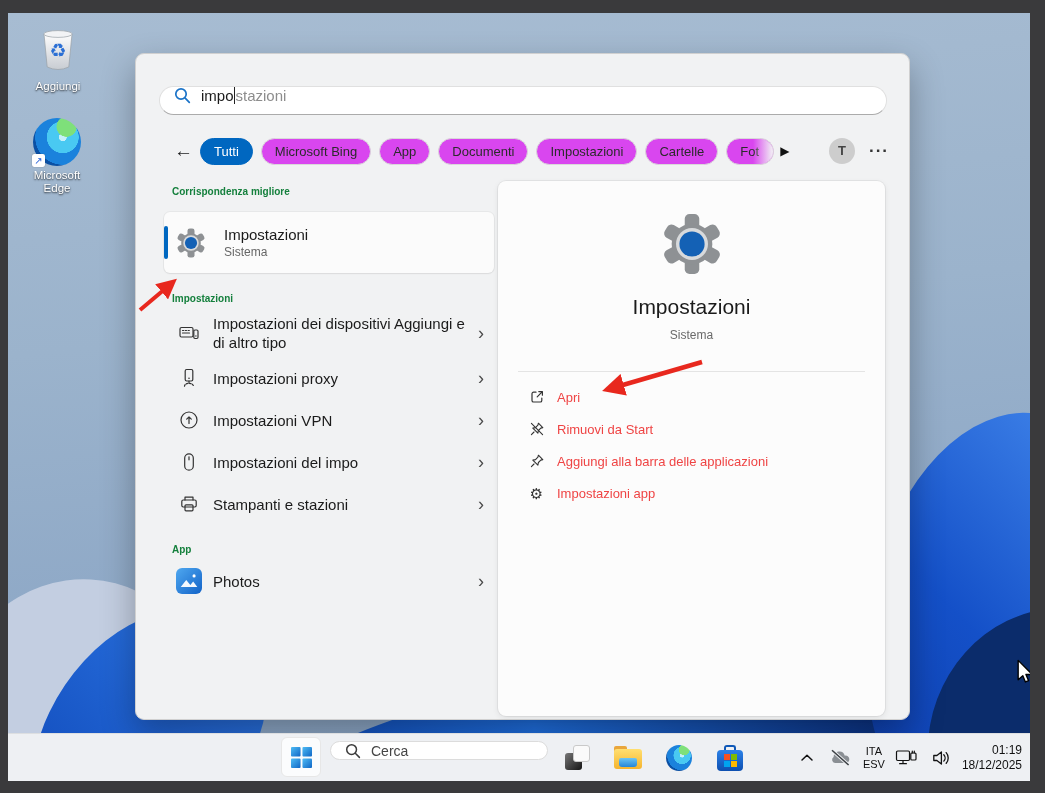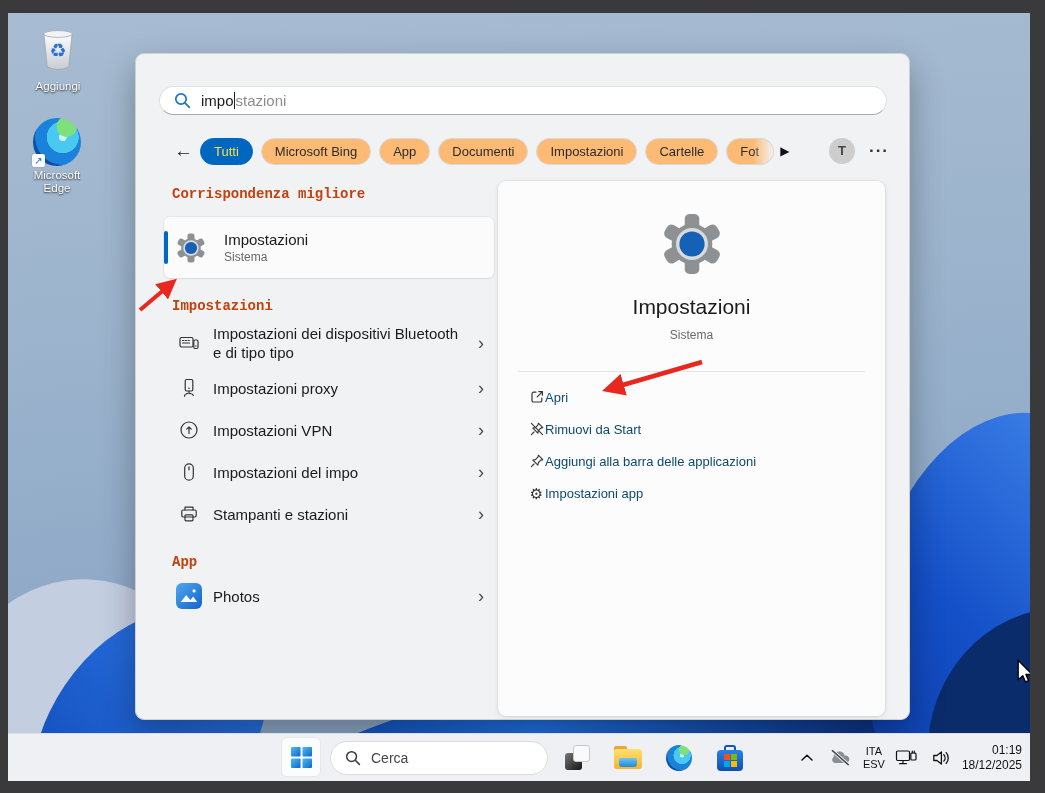--- a/index.html
+++ b/index.html
@@ -22,41 +22,41 @@
     background:
      radial-gradient(circle at 70% 18%, #7ee07a 0 19%, rgba(0,0,0,0) 20%),
      radial-gradient(circle at 62% 40%, #c6f0fa 0 9%, #49c9f2 10% 38%, #1b82dc 39% 66%, #0b50a4 67% 100%);}
   .shortcut-badge{position:absolute;left:-1px;bottom:-1px;width:13px;height:13px;background:#fff;border-radius:2px;
     font-size:10px;line-height:13px;color:#1f5bd8;box-shadow:0 0 1px rgba(0,0,0,.5);}
 
   
   .panel{position:absolute;left:127px;top:40px;width:775px;height:667px;background:#f1f2f3;
          border:1px solid #d0d0d0;border-radius:9px;box-shadow:0 14px 34px rgba(0,0,0,.30);box-sizing:border-box;}
   .searchbox{position:absolute;left:23px;top:32px;width:728px;height:29px;background:#fff;border:1px solid #e0e0e0;
-             border-bottom:1px solid #ababab;border-radius:16px;display:flex;align-items:center;padding:0 14px;box-sizing:border-box;}
+             border-bottom:1px solid #ababab;border-radius:16px;display:flex;align-items:flex-start;padding:0 14px;box-sizing:border-box;}
   .searchbox .q{margin-right:10px;display:flex;}
   .typed{font-size:15px;color:#1b1b1b;}
   .caret{display:inline-block;width:1px;height:17px;background:#222;margin:0 0.5px;vertical-align:text-bottom;}
   .sugg{font-size:15px;color:#8d8d8d;}
 
   .tabs{position:absolute;left:38px;top:83px;right:20px;height:28px;display:flex;align-items:center;}
   .backbtn{font-size:19px;color:#1b1b1b;width:26px;cursor:pointer;}
-  .pill{height:27px;line-height:25px;border-radius:14px;background:#fdba74;border:1px solid #d9d9d9;color:#2b2b2b;
+  .pill{height:27px;line-height:25px;border-radius:14px;background:#d946ef;border:1px solid #d9d9d9;color:#2b2b2b;
         font-size:13px;padding:0 13px;margin-right:8px;cursor:pointer;box-sizing:border-box;white-space:nowrap;}
-  .pill.sel{background:#0067c0;border-color:#0067c0;color:#fde047;}
+  .pill.sel{background:#0067c0;border-color:#0067c0;color:#ffffff;}
   .pill.cut{width:48px;padding:0 0 0 13px;overflow:hidden;position:relative;margin-right:4px;}
   .fade{position:absolute;right:0;top:0;bottom:0;width:20px;background:linear-gradient(90deg,rgba(241,242,243,0),#f1f2f3);}
   .playbtn{font-size:12px;color:#111;margin:0 6px 0 2px;cursor:pointer;}
   .tabs .spacer{flex:1;}
   .avatar{width:26px;height:26px;border-radius:50%;background:#cdcdcd;color:#444;font-size:13px;font-weight:bold;
           text-align:center;line-height:26px;margin-right:14px;cursor:pointer;}
   .morebtn{font-size:17px;font-weight:bold;color:#333;letter-spacing:1px;cursor:pointer;}
 
   .leftcol{position:absolute;left:28px;top:132px;width:330px;}
-  .sechead{font-size:14px;font-weight:bold;color:#c2410c;padding-left:8px;font-family:Liberation Mono, monospace;}
+  .sechead{font-size:10px;font-weight:bold;color:#15803d;padding-left:8px;}
   .bmcard{margin-top:15px;height:61px;background:#fbfbfb;border-radius:6px;box-shadow:0 0 0 1px rgba(0,0,0,.04),0 1px 2px rgba(0,0,0,.06);
           position:relative;display:flex;align-items:center;padding-left:12px;box-sizing:border-box;cursor:pointer;}
   .accentbar{position:absolute;left:0;top:14px;width:3.5px;height:33px;border-radius:2px;background:#0067c0;}
   .bmtext{margin-left:18px;}
   .bmtitle{font-size:15px;color:#1b1b1b;}
   .bmsub{font-size:12px;color:#666;margin-top:2px;}
   .h2{margin-top:20px;}
   .srow{display:flex;align-items:center;margin-top:10px;min-height:32px;padding:0 10px 0 15px;cursor:pointer;border-radius:4px;}
   .srow .ric{width:20px;height:20px;flex:0 0 20px;display:flex;align-items:center;justify-content:center;}
   .srow .rlabel{font-size:15px;color:#1b1b1b;margin-left:14px;line-height:19px;flex:1;}
@@ -68,28 +68,28 @@
 
   .preview{position:absolute;left:362px;top:127px;width:387px;height:535px;background:#fcfcfc;border-radius:8px;
            box-shadow:0 0 0 1px rgba(0,0,0,.05),0 2px 6px rgba(0,0,0,.08);display:flex;flex-direction:column;align-items:center;box-sizing:border-box;}
   .biggear{margin-top:32px;}
   .pvtitle{margin-top:20px;font-size:21px;color:#1b1b1b;}
   .pvsub{margin-top:9px;font-size:12px;color:#6a6a6a;}
   .divider{margin-top:29px;width:347px;height:1px;background:#e4e4e4;}
   .actions{width:100%;padding:9px 30px 0;box-sizing:border-box;}
   .act{display:flex;align-items:center;height:32px;cursor:pointer;border-radius:4px;}
   .act .aic{width:17px;height:17px;display:flex;align-items:center;justify-content:center;}
-  .act .alabel{font-size:13px;color:#0c4a6e;}
+  .act .alabel{font-size:13px;color:#ef4444;margin-left:12px;}
   .gearchar{font-size:15px;color:#333;line-height:17px;}
 
   
   .taskbar{position:absolute;left:0;right:0;bottom:0;height:47px;background:#eef0f3;border-top:1px solid rgba(0,0,0,.07);}
   .startbtn{position:absolute;left:273px;top:3px;width:40px;height:40px;background:#fbfcfd;border:1px solid #e7e7e7;
             border-radius:6px;display:flex;align-items:center;justify-content:center;cursor:pointer;box-sizing:border-box;}
-  .tsearch{position:absolute;left:322px;top:7px;width:218px;height:34px;background:#fff;border:1px solid #dcdcdc;
+  .tsearch{position:absolute;left:322px;top:7px;width:218px;height:19px;background:#fff;border:1px solid #dcdcdc;
            border-radius:17px;display:flex;align-items:center;padding:0 14px;box-sizing:border-box;cursor:pointer;}
   .tsearch span{font-size:14px;color:#454545;margin-left:10px;}
   .tbicons{position:absolute;left:552px;top:0;height:47px;display:flex;align-items:center;gap:17px;}
   .tbtn{width:34px;height:34px;display:flex;align-items:center;justify-content:center;cursor:pointer;border-radius:5px;}
   .tv{width:25px;height:25px;position:relative;}
   .tv-back{position:absolute;left:0;bottom:0;width:17px;height:17px;border-radius:3px;background:linear-gradient(135deg,#777,#141414);}
   .tv-front{position:absolute;right:0;top:0;width:17px;height:17px;border-radius:3px;background:#fafafa;border:1px solid #c9c9c9;box-sizing:border-box;}
   .folder{width:28px;height:23px;position:relative;}
   .f-back{position:absolute;top:0;left:0;width:13px;height:7px;background:#e9a63c;border-radius:2px 2px 0 0;}
   .f-front{position:absolute;top:3px;left:0;right:0;bottom:0;background:linear-gradient(180deg,#ffdf70,#f5b42e);border-radius:3px;}
@@ -203,21 +203,21 @@
 
       <div class="srow">
         <span class="ric">
           <svg width="20" height="20" viewBox="0 0 20 20" fill="none" stroke="#333" stroke-width="1.2" stroke-linecap="round">
             <rect x="1" y="4.5" width="13" height="9.5" rx="1.5"></rect>
             <path d="M3.5 7.5h1.2M6.3 7.5h1.2M9.1 7.5h1.2M3.5 10h7"></path>
             <rect x="14.8" y="7" width="4.2" height="8.5" rx="1.2" fill="#f1f2f3"></rect>
             <circle cx="16.9" cy="13" r="0.7" fill="#333" stroke="none"></circle>
           </svg>
         </span>
-        <span class="rlabel">Impostazioni dei dispositivi Bluetooth e di tipo tipo</span>
+        <span class="rlabel">Impostazioni dei dispositivi Aggiungi e di altro tipo</span>
         <span class="chev">›</span>
       </div>
 
       <div class="srow">
         <span class="ric">
           <svg width="20" height="20" viewBox="0 0 20 20" fill="none" stroke="#333" stroke-width="1.2" stroke-linecap="round">
             <rect x="6.2" y="1.5" width="7.6" height="11.5" rx="1.4"></rect>
             <circle cx="10" cy="10.3" r="0.8" fill="#333" stroke="none"></circle>
             <path d="M10 13v2.2"></path>
             <path d="M5.5 18.2c0-1.6 2-2.9 4.5-2.9s4.5 1.3 4.5 2.9" stroke-dasharray="1.6 1.4"></path>

